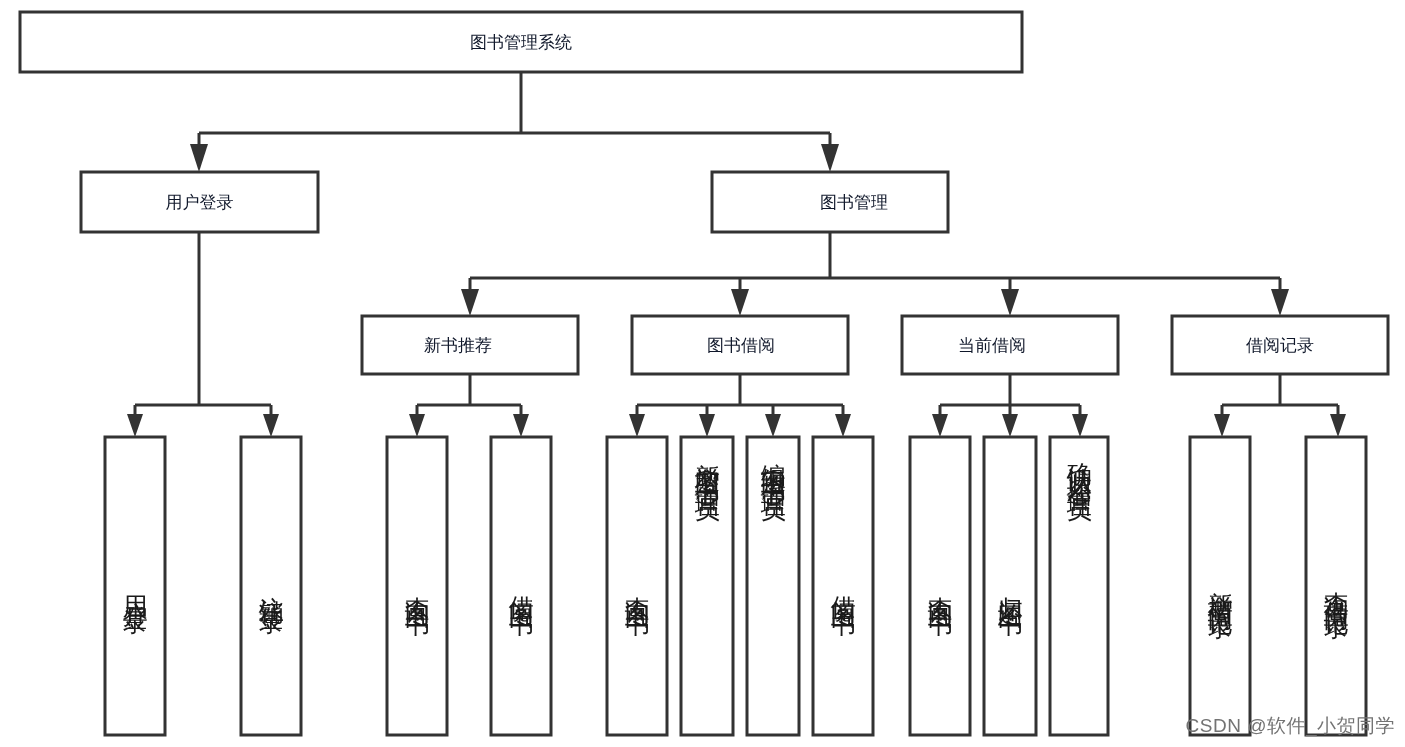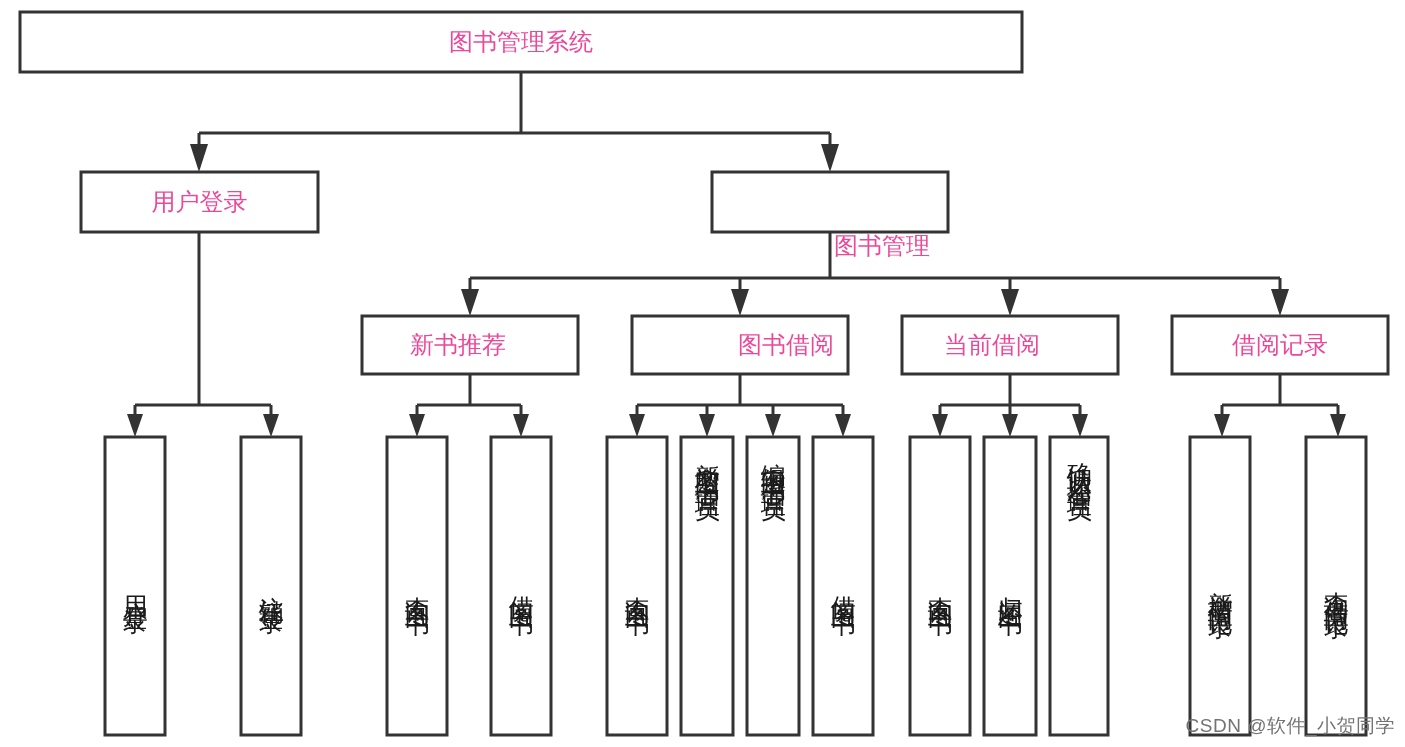--- a/index.html
+++ b/index.html
@@ -55,22 +55,22 @@
     letter-spacing: 5px;
     white-space: nowrap;
     pointer-events: none;
   }
   .hlabel-wrap {
     position: absolute;
     display: flex;
     align-items: center;
     justify-content: center;
     font-family: "Liberation Sans", "DejaVu Sans", sans-serif;
-    font-size: 24px;
-    color: #ec4899;
+    font-size: 17px;
+    color: #0f172a;
     white-space: nowrap;
     pointer-events: none;
   }
   .watermark {
     position: absolute;
     right: 10px;
     bottom: 8px;
     font-family: "Liberation Sans", "DejaVu Sans", sans-serif;
     font-size: 19px;
     color: #737373;
@@ -174,24 +174,24 @@
       <rect class="node-box" x="1050" y="437" width="58" height="298"></rect>
 
       <rect class="node-box" x="1190" y="437" width="60" height="298"></rect>
       <rect class="node-box" x="1306" y="437" width="60" height="298"></rect>
     </g>
   </svg>
 
   <div class="hlabel-wrap" style="left:20px; top:12px; width:1002px; height:60px;">图书管理系统</div>
 
   <div class="hlabel-wrap" style="left:81px; top:172px; width:237px; height:60px;">用户登录</div>
-  <div class="hlabel-wrap" style="left:752px; top:172px; width:260px; height:60px;margin-top:44px;">图书管理</div>
+  <div class="hlabel-wrap" style="left:724px; top:172px; width:260px; height:60px;">图书管理</div>
 
   <div class="hlabel-wrap" style="left:362px; top:316px; width:192px; height:58px;">新书推荐</div>
-  <div class="hlabel-wrap" style="left:660px; top:316px; width:252px; height:58px;">图书借阅</div>
+  <div class="hlabel-wrap" style="left:615px; top:316px; width:252px; height:58px;">图书借阅</div>
   <div class="hlabel-wrap" style="left:902px; top:316px; width:180px; height:58px;">当前借阅</div>
   <div class="hlabel-wrap" style="left:1172px; top:316px; width:216px; height:58px;">借阅记录</div>
 
   <div class="vlabel-wrap" style="left:105px; top:437px; width:60px; height:298px;">用户登录</div>
   <div class="vlabel-wrap" style="left:241px; top:437px; width:60px; height:298px;">注销登录</div>
 
   <div class="vlabel-wrap" style="left:387px; top:437px; width:60px; height:298px;">查询图书</div>
   <div class="vlabel-wrap" style="left:491px; top:437px; width:60px; height:298px;">借阅图书</div>
 
   <div class="vlabel-wrap" style="left:607px; top:437px; width:60px; height:298px;">查询图书</div>

